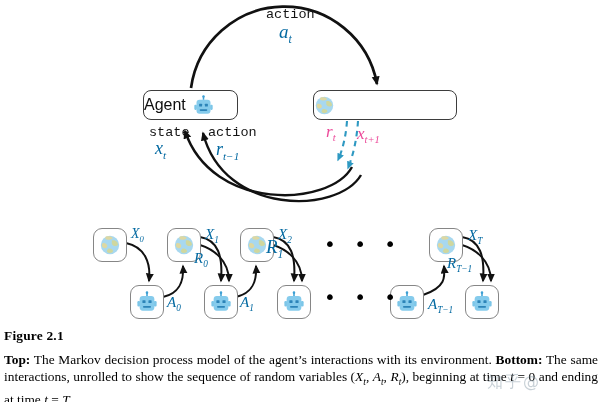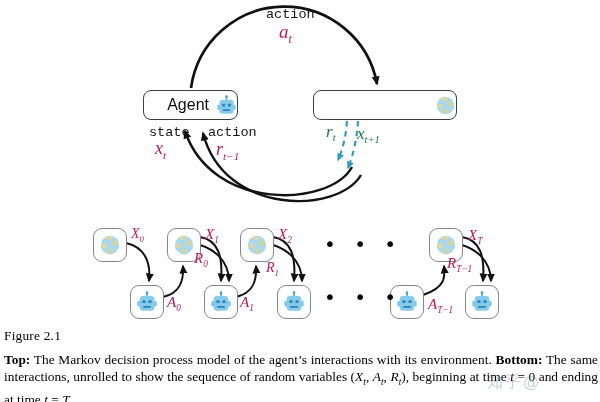--- a/index.html
+++ b/index.html
@@ -1,33 +1,33 @@
 <!DOCTYPE html>
 <html><head>
 <meta charset="utf-8">
 <style>
   html,body{margin:0;padding:0;}
   body{width:600px;height:402px;background:#ffffff;position:relative;overflow:hidden;
        font-family:"Liberation Sans",sans-serif;}
   svg.layer{position:absolute;left:0;top:0;z-index:0;}
   .sans{font-family:Liberation Mono, monospace;color:#141414;}
-  .m{font-family:"Liberation Serif",serif;font-style:italic;color:#be185d;white-space:nowrap;}
+  .m{font-family:"Liberation Serif",serif;font-style:italic;color:#0369a1;white-space:nowrap;}
   .m sub{font-size:62%;font-style:italic;}
-  .tl{color:#15803d;}
+  .tl{color:#ec4899;}
   .tbox{position:absolute;height:28px;border:1.7px solid #3d3d3d;border-radius:8px;background:#fff;
-        display:flex;align-items:center;justify-content:flex-end;gap:7px;font-size:16px;color:#0e0e0e;z-index:2;}
+        display:flex;align-items:center;justify-content:flex-start;gap:7px;font-size:16px;color:#0e0e0e;z-index:2;}
   .box{position:absolute;width:32px;height:32px;border:1.7px solid #868686;border-radius:9px;background:#fff;
        display:flex;align-items:center;justify-content:center;z-index:2;}
   .icon{display:inline-flex;line-height:0;}
   .lbl{position:absolute;z-index:3;white-space:nowrap;}
   .dots{position:absolute;z-index:3;font-size:20px;color:#000;letter-spacing:0;word-spacing:12px;
         font-family:"DejaVu Sans",sans-serif;}
   .caption{position:absolute;left:4px;top:327px;width:594px;z-index:3;
            font-family:"Liberation Serif",serif;font-size:13.4px;line-height:17px;color:#000;}
-  .caption .figlabel{font-weight:normal;letter-spacing:0.2px;}
+  .caption .figlabel{font-weight:bold;letter-spacing:0.2px;}
   .caption p{margin:7px 0 0 0;text-align:justify;}
   .caption i{font-style:italic;}
   .caption sub{font-size:70%;font-style:italic;}
   .watermark{position:absolute;left:487px;top:372px;z-index:4;font-size:16px;color:#8699a6;
              opacity:0.45;letter-spacing:2px;font-family:"DejaVu Sans",sans-serif;white-space:nowrap;}
 </style>
 </head>
 <body>
 
 <svg class="layer" width="600" height="402" viewBox="0 0 600 402">
@@ -216,21 +216,21 @@
 
 <div class="dots" style="left:324px;top:232px;">• • •</div>
 <div class="dots" style="left:324px;top:285px;">• • •</div>
 
 <div class="lbl m" style="left:131px;top:226px;font-size:14px;"><span>X</span><sub>0</sub></div>
 <div class="lbl m" style="left:205px;top:226px;font-size:15px;"><span>X</span><sub>1</sub></div>
 <div class="lbl m" style="left:278px;top:226px;font-size:15px;"><span>X</span><sub>2</sub></div>
 <div class="lbl m" style="left:468px;top:227px;font-size:15px;"><span>X</span><sub>T</sub></div>
 
 <div class="lbl m" style="left:194px;top:250px;font-size:15px;"><span>R</span><sub>0</sub></div>
-<div class="lbl m" style="left:266px;top:260px;font-size:14px;"><span>R</span><sub>1</sub></div>
+<div class="lbl m" style="left:266px;top:236px;font-size:19px;"><span>R</span><sub>1</sub></div>
 <div class="lbl m" style="left:447px;top:255px;font-size:15px;"><span>R</span><sub>T−1</sub></div>
 
 <div class="lbl m" style="left:167px;top:294px;font-size:15px;"><span>A</span><sub>0</sub></div>
 <div class="lbl m" style="left:240px;top:294px;font-size:15px;"><span>A</span><sub>1</sub></div>
 <div class="lbl m" style="left:428px;top:296px;font-size:15px;"><span>A</span><sub>T−1</sub></div>
 
 <div class="caption">
   <div class="figlabel">Figure 2.1</div>
   <p><b>Top:</b><span> The Markov decision process model of the agent’s interactions with its environment. </span><b>Bottom:</b><span> The same interactions, unrolled to show the sequence of random variables (</span><i>X</i><sub>t</sub><span>, </span><i>A</i><sub>t</sub><span>, </span><i>R</i><sub>t</sub><span>), beginning at </span><span>time </span><i>t</i><span> = 0 and ending at time </span><i>t</i><span> = </span><i>T</i><span>.</span></p>
 </div>

